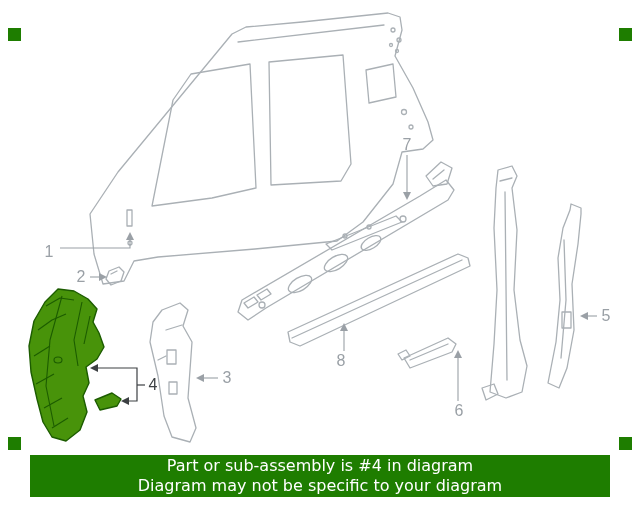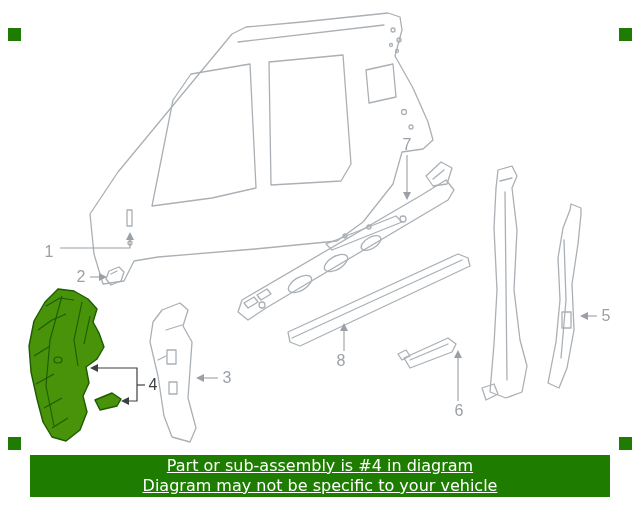--- a/index.html
+++ b/index.html
@@ -173,18 +173,18 @@
 
   <div class="callout" style="left: 49px; top: 252px; color: rgb(154, 160, 166);">1</div>
   <div class="callout" style="left: 81px; top: 277px; color: rgb(154, 160, 166);">2</div>
   <div class="callout" style="left: 227px; top: 378px; color: rgb(154, 160, 166);">3</div>
   <div class="callout" style="left: 153px; top: 385px; color: rgb(60, 64, 67);">4</div>
   <div class="callout" style="left: 606px; top: 316px; color: rgb(154, 160, 166);">5</div>
   <div class="callout" style="left: 459px; top: 411px; color: rgb(154, 160, 166);">6</div>
   <div class="callout" style="left: 407px; top: 145px; color: rgb(154, 160, 166);">7</div>
   <div class="callout" style="left: 341px; top: 361px; color: rgb(154, 160, 166);">8</div>
 
-  <div class="banner" style="background-color: rgb(30, 125, 0); color: rgb(255, 255, 255); text-decoration: underline;">
+  <div class="banner" style="background-color: rgb(30, 125, 0); color: rgb(255, 255, 255);">
     <div>Part or sub-assembly is #4 in diagram</div>
-    <div>Diagram may not be specific to your vehicle</div>
+    <div>Diagram may not be specific to your diagram</div>
   </div>
 
 </div>
 
 </body></html>

